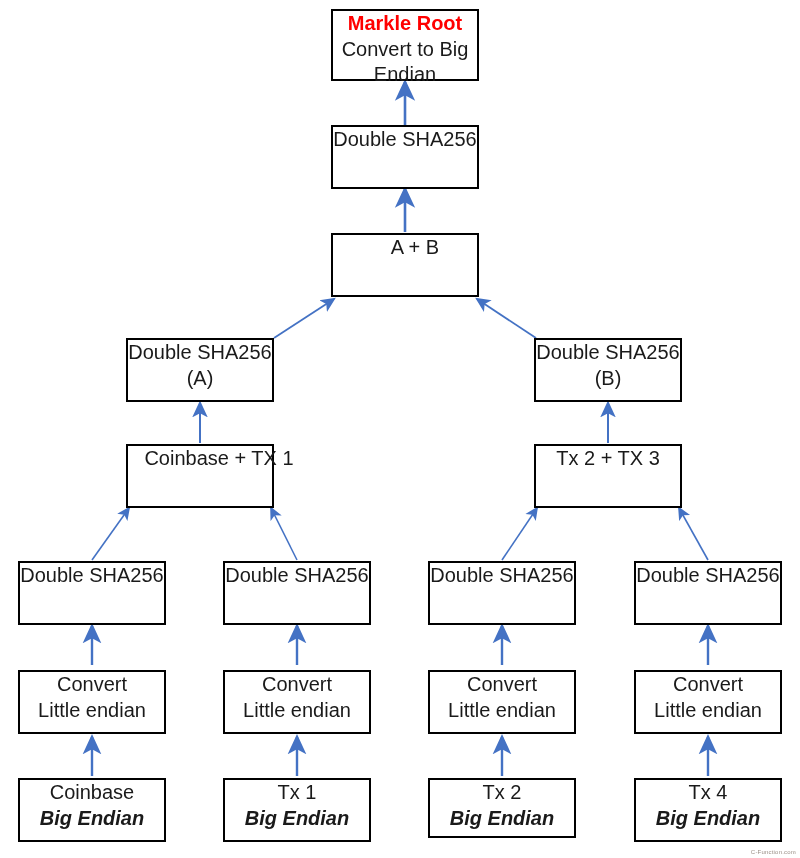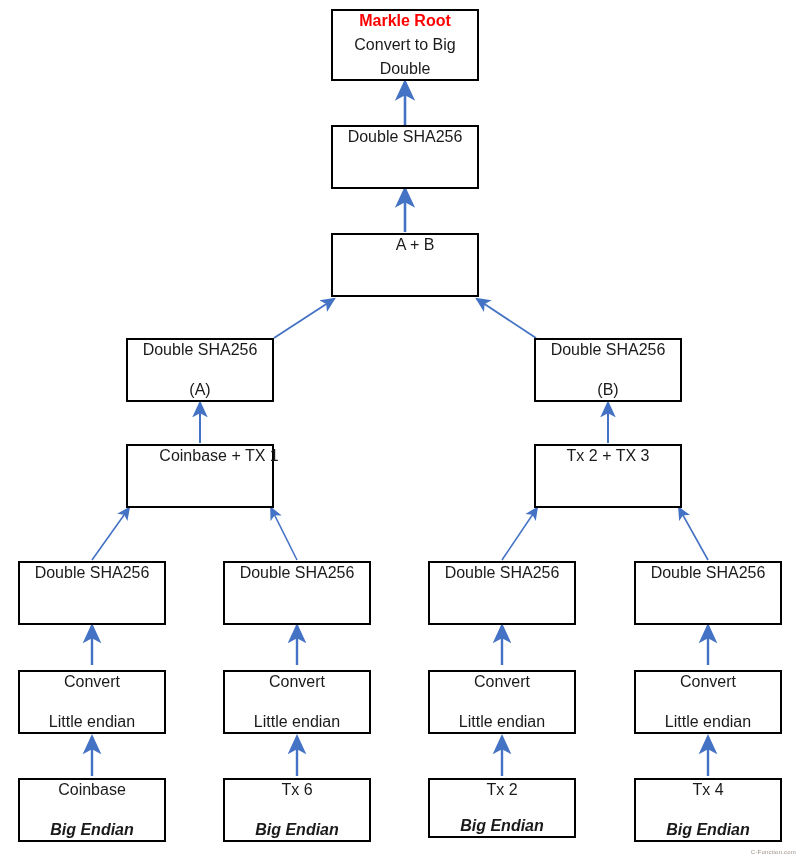--- a/index.html
+++ b/index.html
@@ -27,24 +27,24 @@
     pointer-events: none;
   }
   .node {
     position: absolute;
     box-sizing: border-box;
     border: 2px solid #000000;
     background: #ffffff;
     display: flex;
     flex-direction: column;
     align-items: center;
-    justify-content: space-between;
+    justify-content: flex-start;
     text-align: center;
     color: #1a1a1a;
-    font-size: 16px;
+    font-size: 20px;
     line-height: 1.28;
     z-index: 2;
   }
   .node .ln {
     display: block;
     white-space: nowrap;
   }
   .node .ln.accent {
     color: #ff0000;
     font-weight: bold;
@@ -103,21 +103,21 @@
     <line x1="502" y1="665" x2="502" y2="626" stroke="#4472c4" stroke-width="2.4" marker-end="url(#ah)"></line>
     <line x1="502" y1="776" x2="502" y2="737" stroke="#4472c4" stroke-width="2.4" marker-end="url(#ah)"></line>
 
     <line x1="708" y1="665" x2="708" y2="626" stroke="#4472c4" stroke-width="2.4" marker-end="url(#ah)"></line>
     <line x1="708" y1="776" x2="708" y2="737" stroke="#4472c4" stroke-width="2.4" marker-end="url(#ah)"></line>
   </svg>
 
   <div class="node" style="left:331px; top:9px; width:148px; height:72px;">
     <span class="ln accent">Markle Root</span>
     <span class="ln">Convert to Big</span>
-    <span class="ln">Double</span>
+    <span class="ln">Endian</span>
   </div>
 
   <div class="node" style="left:331px; top:125px; width:148px; height:64px;">
     <span class="ln">Double SHA256</span>
   </div>
 
   <div class="node" style="left:331px; top:233px; width:148px; height:64px;padding-left:20px;">
     <span class="ln">A + B</span>
   </div>
 
@@ -160,26 +160,26 @@
   </div>
   <div class="node" style="left:428px; top:670px; width:148px; height:64px;">
     <span class="ln">Convert</span>
     <span class="ln">Little endian</span>
   </div>
   <div class="node" style="left:634px; top:670px; width:148px; height:64px;">
     <span class="ln">Convert</span>
     <span class="ln">Little endian</span>
   </div>
 
-  <div class="node" style="left:18px; top:778px; width:148px; height:64px;gap:16px;">
+  <div class="node" style="left:18px; top:778px; width:148px; height:64px;">
     <span class="ln">Coinbase</span>
     <span class="ln semi">Big Endian</span>
   </div>
   <div class="node" style="left:223px; top:778px; width:148px; height:64px;">
-    <span class="ln">Tx 6</span>
+    <span class="ln">Tx 1</span>
     <span class="ln semi">Big Endian</span>
   </div>
   <div class="node" style="left:428px; top:778px; width:148px; height:60px;">
     <span class="ln">Tx 2</span>
     <span class="ln semi">Big Endian</span>
   </div>
   <div class="node" style="left:634px; top:778px; width:148px; height:64px;">
     <span class="ln">Tx 4</span>
     <span class="ln semi">Big Endian</span>
   </div>

